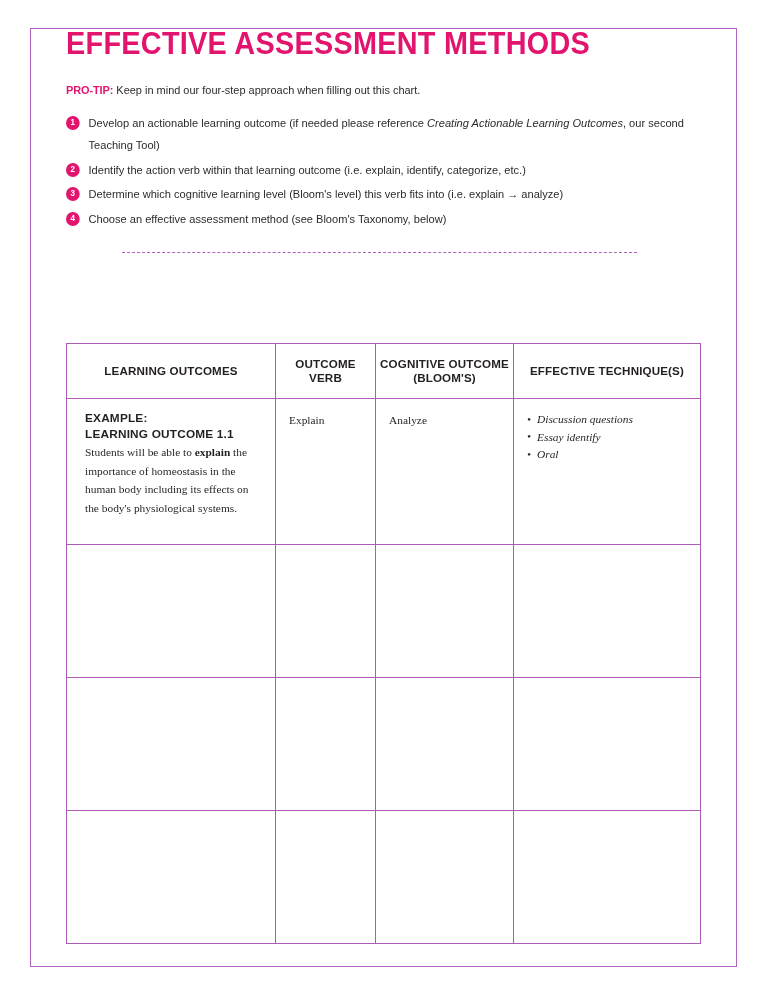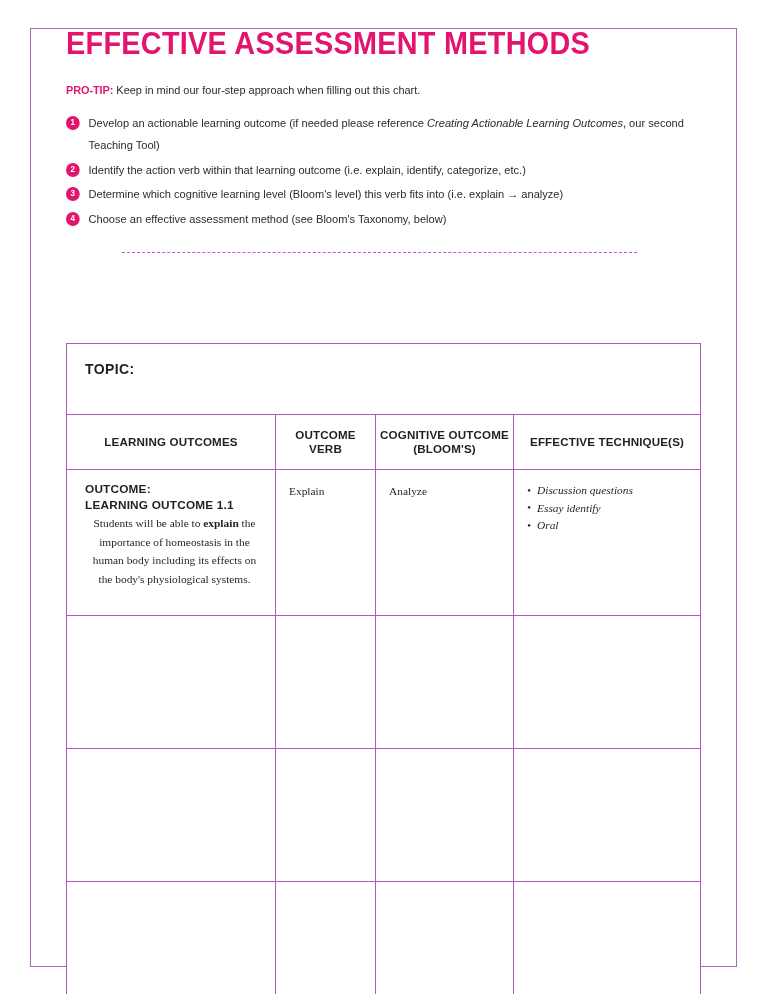--- a/index.html
+++ b/index.html
@@ -160,21 +160,21 @@
 
   .ex-head {
     font-family: "Liberation Sans Narrow", "Liberation Sans", sans-serif;
     font-weight: bold;
     font-size: 11.8px;
     letter-spacing: 0.2px;
     line-height: 1.32;
     margin-bottom: 1px;
     color: #231f20;
   }
-  .ex-body { margin: 0; text-align: center; }
+  .ex-body { margin: 0; }
   .ex-body b { font-weight: bold; }
 
   ul.techniques {
     margin: 0;
     padding: 0;
     list-style: none;
     font-style: italic;
   }
   ul.techniques li {
     position: relative;
@@ -227,38 +227,35 @@
 <div class="table-wrap">
   <table class="grid">
     <colgroup>
       <col style="width:209px">
       <col style="width:100px">
       <col style="width:138px">
       <col style="width:187px">
     </colgroup>
 
     <tbody>
-        <tr>
-      <td class="topic-cell" colspan="4">TOPIC:</td>
-    </tr>
 
     <tr>
       <th class="head-cell">LEARNING OUTCOMES</th>
       <th class="head-cell">OUTCOME VERB</th>
       <th class="head-cell">
         <span>COGNITIVE OUTCOME</span><br>
         <span>(BLOOM'S)</span>
       </th>
       <th class="head-cell">EFFECTIVE TECHNIQUE(S)</th>
     </tr>
 
     <tr>
       <td class="body-cell">
         <div class="ex-head">
-          <span>OUTCOME:</span><br>
+          <span>EXAMPLE:</span><br>
           <span>LEARNING OUTCOME 1.1</span>
         </div>
         <div class="ex-body"><span>Students will be able to </span><b>explain</b><span> the importance of homeostasis in the human body including its effects on the body's physiological systems.</span></div>
       </td>
       <td class="body-cell narrow">Explain</td>
       <td class="body-cell narrow">Analyze</td>
       <td class="body-cell narrow">
         <ul class="techniques">
           <li>Discussion questions</li>
           <li>Essay identify</li>

